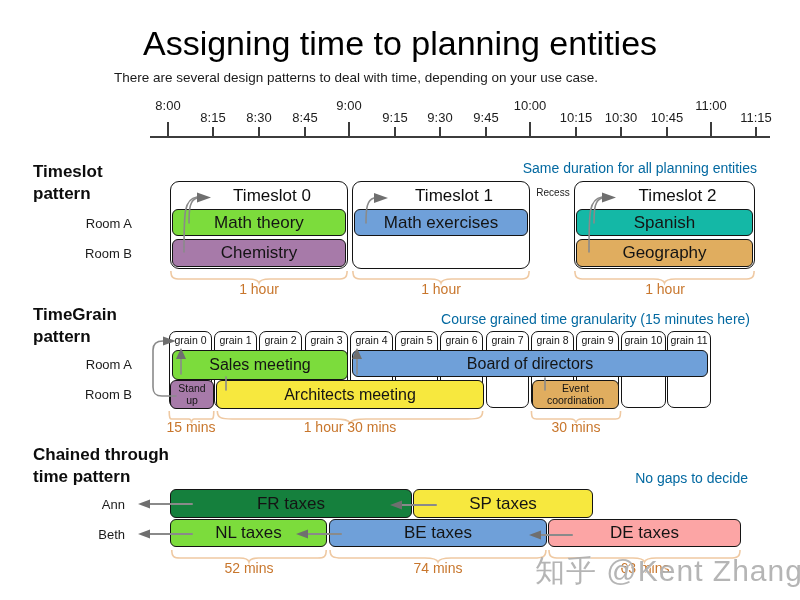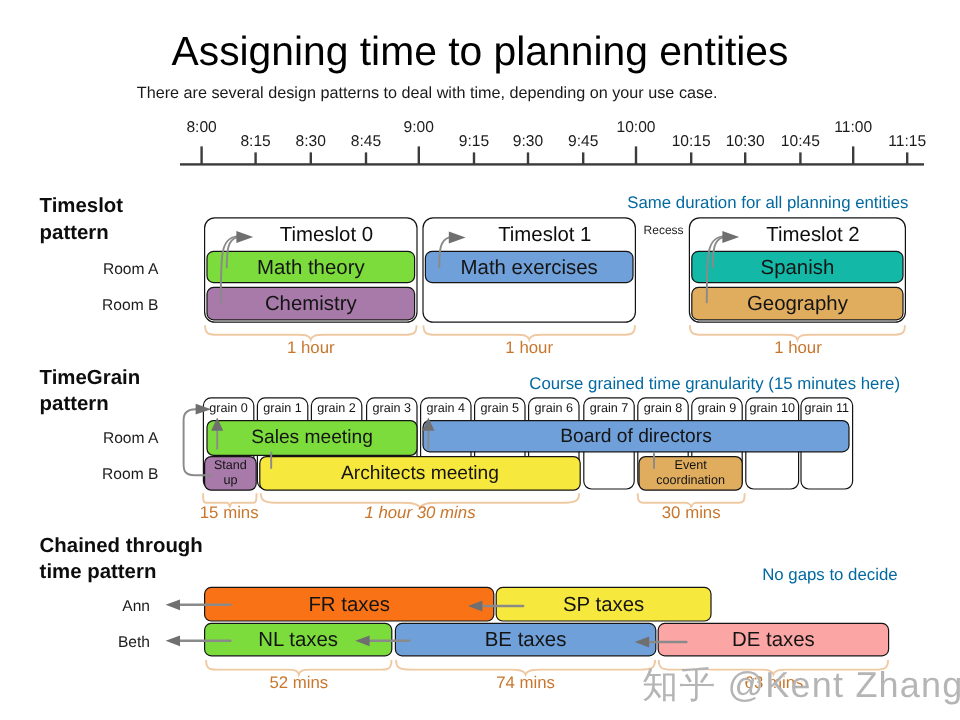--- a/index.html
+++ b/index.html
@@ -137,32 +137,32 @@
   <svg class="bracket" style="left:169px;top:410px;width:45px;" viewBox="0 0 200 14" preserveAspectRatio="none">
       <path d="M1,1 C1,8 4,9 12,9 L88,9 C96,9 99,10 100,13 C101,10 104,9 112,9 L188,9 C196,9 199,8 199,1" fill="none" stroke="#efc9a2" stroke-width="1.6" vector-effect="non-scaling-stroke"></path>
     </svg>
   <svg class="bracket" style="left:216px;top:410px;width:268px;" viewBox="0 0 200 14" preserveAspectRatio="none">
       <path d="M1,1 C1,8 4,9 12,9 L88,9 C96,9 99,10 100,13 C101,10 104,9 112,9 L188,9 C196,9 199,8 199,1" fill="none" stroke="#efc9a2" stroke-width="1.6" vector-effect="non-scaling-stroke"></path>
     </svg>
   <svg class="bracket" style="left:531px;top:410px;width:90px;" viewBox="0 0 200 14" preserveAspectRatio="none">
       <path d="M1,1 C1,8 4,9 12,9 L88,9 C96,9 99,10 100,13 C101,10 104,9 112,9 L188,9 C196,9 199,8 199,1" fill="none" stroke="#efc9a2" stroke-width="1.6" vector-effect="non-scaling-stroke"></path>
     </svg>
   <div class="abs duration" style="left:121px;top:419px;">15 mins</div>
-  <div class="abs duration" style="left:280px;top:419px;font-style:italic;">1 hour 30 mins</div>
+  <div class="abs duration" style="left:280px;top:419px;">1 hour 30 mins</div>
   <div class="abs duration" style="left:506px;top:419px;">30 mins</div>
 
   <div class="abs sec-label" style="left:33px;top:444px;">
     <div>Chained through</div>
     <div>time pattern</div>
   </div>
   <div class="abs annotation" style="right:52px;top:470px;">No gaps to decide</div>
   <div class="abs room-label" style="left:45px;top:497px;">Ann</div>
   <div class="abs room-label" style="left:45px;top:527px;">Beth</div>
 
-  <div class="abs bar" style="left: 170px; top: 489px; width: 242px; height: 29px; background-color: #f97316;">FR taxes</div>
+  <div class="abs bar" style="left: 170px; top: 489px; width: 242px; height: 29px; background-color: #15803d;">FR taxes</div>
   <div class="abs bar" style="left: 413px; top: 489px; width: 180px; height: 29px; background-color: rgb(247, 232, 62);">SP taxes</div>
   <div class="abs bar" style="left: 170px; top: 519px; width: 157px; height: 28px; background-color: rgb(124, 220, 60);">NL taxes</div>
   <div class="abs bar" style="left: 329px; top: 519px; width: 218px; height: 28px; background-color: rgb(111, 160, 217);">BE taxes</div>
   <div class="abs bar" style="left: 548px; top: 519px; width: 193px; height: 28px; background-color: #fca5a5;">DE taxes</div>
 
   <svg class="bracket" style="left:171px;top:549px;width:156px;" viewBox="0 0 200 14" preserveAspectRatio="none">
       <path d="M1,1 C1,8 4,9 12,9 L88,9 C96,9 99,10 100,13 C101,10 104,9 112,9 L188,9 C196,9 199,8 199,1" fill="none" stroke="#efc9a2" stroke-width="1.6" vector-effect="non-scaling-stroke"></path>
     </svg>
   <svg class="bracket" style="left:329px;top:549px;width:218px;" viewBox="0 0 200 14" preserveAspectRatio="none">
       <path d="M1,1 C1,8 4,9 12,9 L88,9 C96,9 99,10 100,13 C101,10 104,9 112,9 L188,9 C196,9 199,8 199,1" fill="none" stroke="#efc9a2" stroke-width="1.6" vector-effect="non-scaling-stroke"></path>

